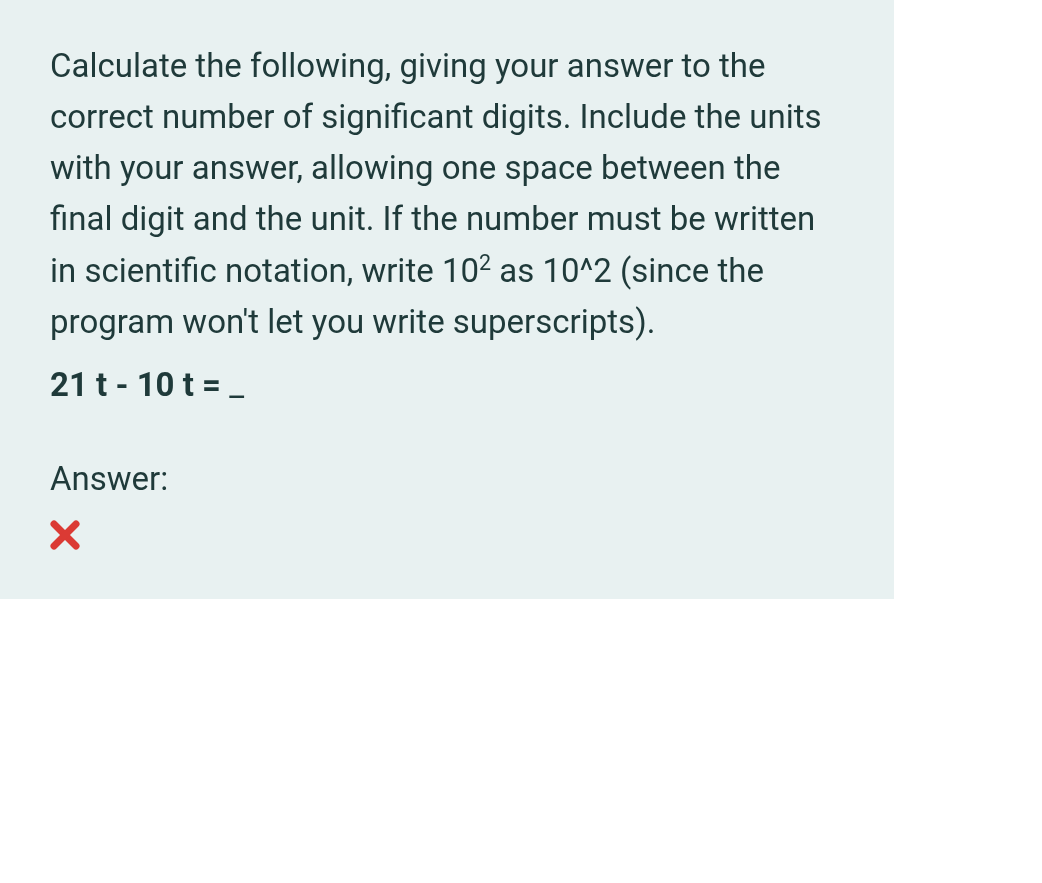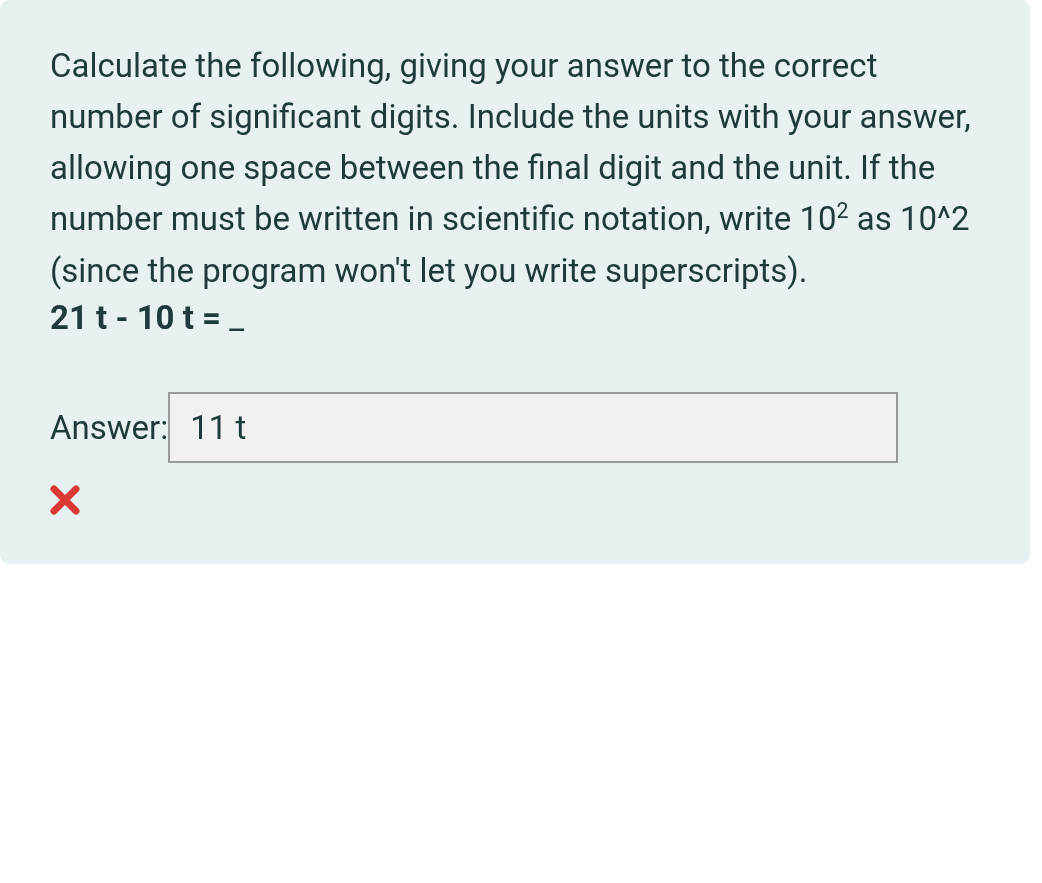--- a/index.html
+++ b/index.html
@@ -10,40 +10,39 @@
     body {
       font-family: -apple-system, BlinkMacSystemFont, "Segoe UI", Roboto, Helvetica, Arial, sans-serif;
       background: #ffffff;
       width: 1042px;
       height: 883px;
     }
     .question-panel {
       background: #e8f1f1;
       padding: 40px 50px 45px 50px;
       margin: 0;
-      width: 1030px;
+      width: 894px;
       color: #2c3e3e;
-      border-radius: 9px;
     }
     .question-text {
       font-size: 33px;
       line-height: 1.55;
       color: #1f3a3a;
       margin-bottom: 0;
     }
     .question-text sup {
       font-size: 0.65em;
       vertical-align: super;
       line-height: 0;
     }
     .equation {
       font-size: 33px;
       font-weight: 700;
       color: #1f3a3a;
-      margin-top: 2px;
+      margin-top: 18px;
     }
     .blank-mark {
       font-weight: 400;
       color: #1f3a3a;
     }
     .answer-row {
       display: flex;
       align-items: center;
       margin-top: 55px;
     }
@@ -81,21 +80,20 @@
 <div class="question-panel">
   <p class="question-text">
     <span>Calculate the following, giving your answer to the correct number of significant digits. Include the units with your answer, allowing one space between the final digit and the unit. If the number must be written in scientific notation, write 10</span><sup>2</sup><span> as 10^2 (since the program won't let you write superscripts).</span>
   </p>
   <p class="equation">
     <span>21 t - 10 t =</span><span class="blank-mark"> _</span>
   </p>
 
   <div class="answer-row">
     <span class="answer-label">Answer:</span>
-    <input type="text" class="answer-input" value="11 t" style="">
   </div>
 
   <div class="feedback-row">
     <span class="wrong-icon">
       <svg width="30" height="30" viewBox="0 0 30 30">
         <line x1="4" y1="4" x2="26" y2="26" stroke="#db3a34" stroke-width="7" stroke-linecap="round"></line>
         <line x1="26" y1="4" x2="4" y2="26" stroke="#db3a34" stroke-width="7" stroke-linecap="round"></line>
       </svg>
     </span>
   </div>

